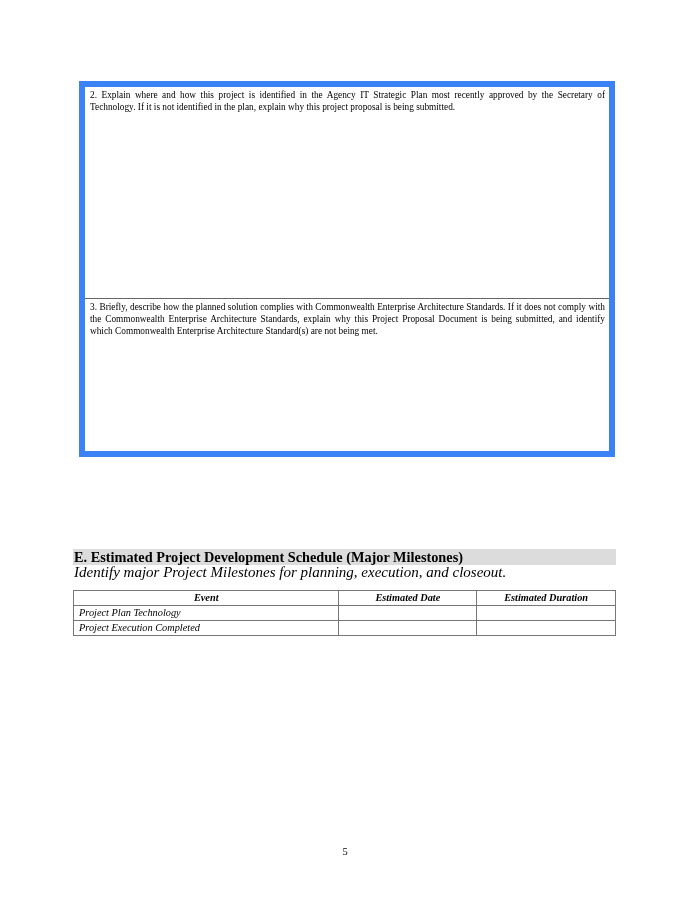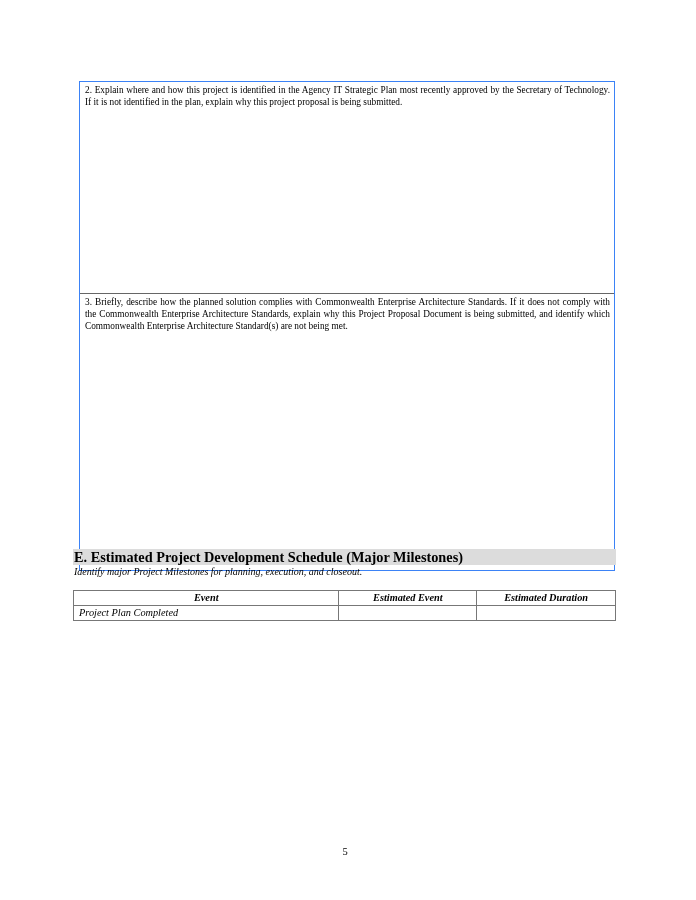--- a/index.html
+++ b/index.html
@@ -13,22 +13,22 @@
       position: relative;
       overflow: hidden;
       font-family: "Liberation Serif", "DejaVu Serif", serif;
       color: #000;
     }
     .qbox {
       position: absolute;
       left: 79px;
       top: 81px;
       width: 536px;
-      height: 490px;
-      border: 1px solid #3b82f6;
+      height: 376px;
+      border: 6px solid #3b82f6;
       box-sizing: border-box;
     }
     .qcell {
       position: absolute;
       left: 0;
       right: 0;
       box-sizing: border-box;
       padding: 2px 4px 0 5px;
       font-size: 9.3px;
       line-height: 12.2px;
@@ -52,21 +52,21 @@
       font-size: 14.3px;
       line-height: 16px;
       white-space: nowrap;
       text-align: right;
     }
     .section-sub {
       position: absolute;
       left: 74px;
       top: 566px;
       font-style: italic;
-      font-size: 10px;
+      font-size: 15px;
       line-height: 12px;
       white-space: nowrap;
     }
     table.ms {
       position: absolute;
       left: 73px;
       top: 590px;
       width: 543px;
       border-collapse: collapse;
       font-size: 10.3px;
@@ -116,26 +116,31 @@
 
 <table class="ms">
   <colgroup>
       <col class="c1">
       <col class="c2">
       <col class="c3">
     </colgroup>
   <thead>
     <tr>
       <th>Event</th>
-      <th>Estimated Event</th>
+      <th>Estimated Date</th>
       <th>Estimated Duration</th>
     </tr>
   </thead>
   <tbody>
     <tr>
-      <td>Project Plan Completed</td>
+      <td>Project Plan Technology</td>
+      <td></td>
+      <td></td>
+    </tr>
+    <tr>
+      <td>Project Execution Completed</td>
       <td></td>
       <td></td>
     </tr>
   </tbody>
 </table>
 
 <div class="page-num">5</div>
 
 </body></html>

